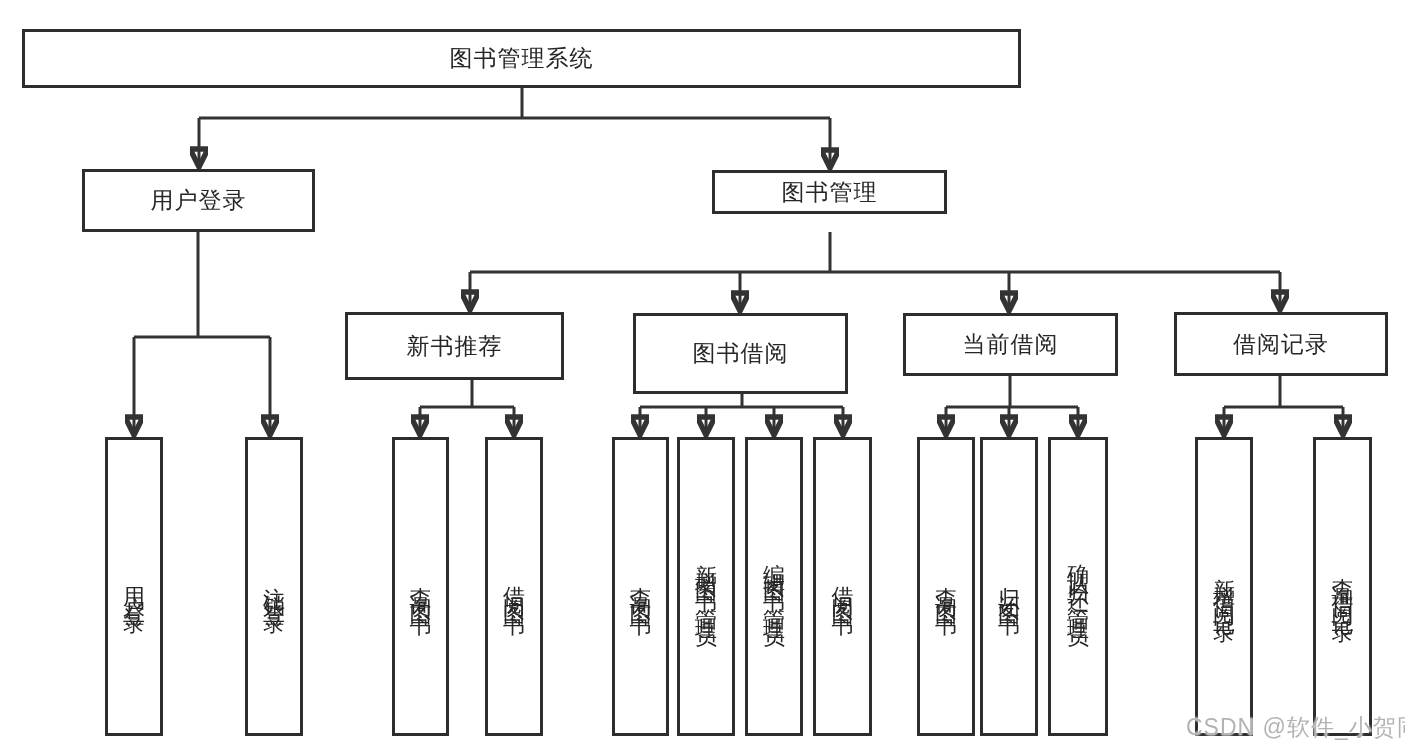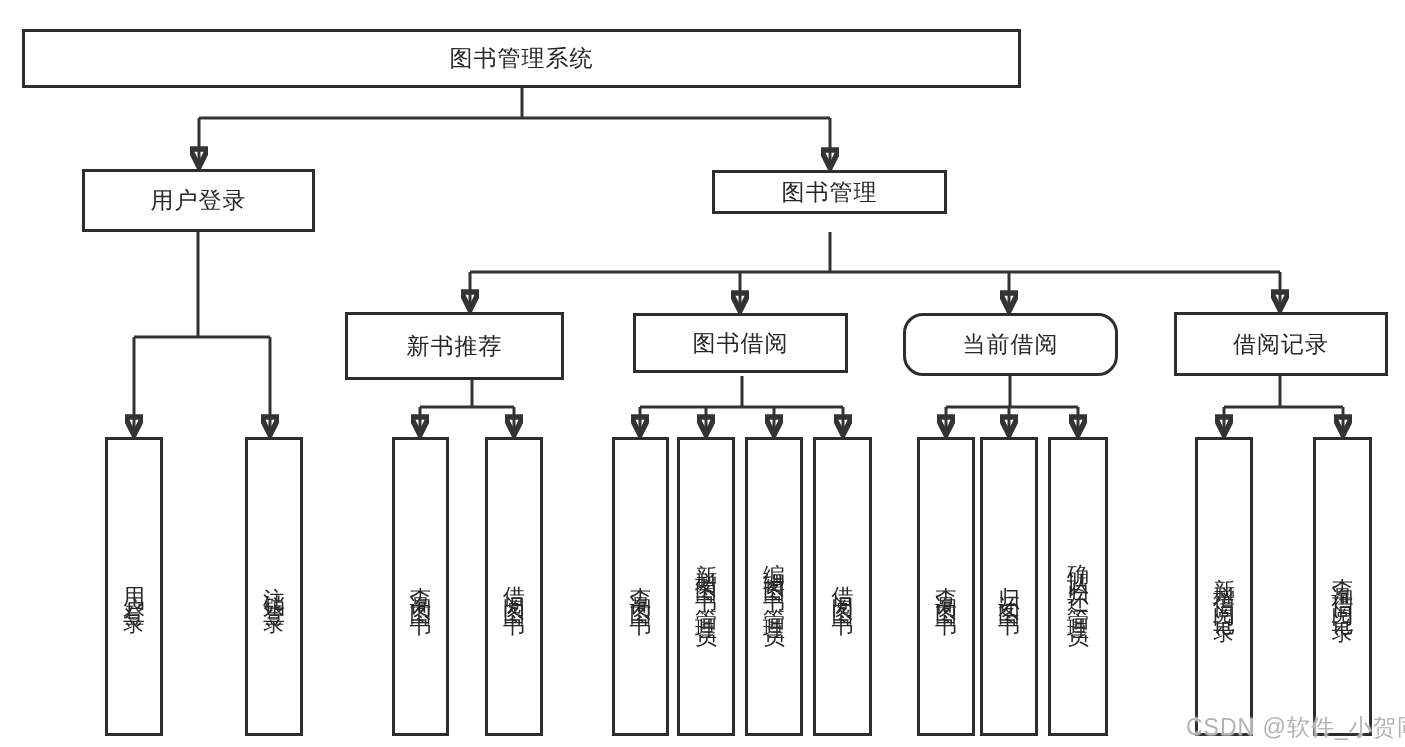--- a/index.html
+++ b/index.html
@@ -122,22 +122,22 @@
       <path d="M1343 407 V435" marker-end="url(#arrowhead)"></path>
     </g>
   </svg>
 
   <div class="node h-node" style="left:22px; top:29px; width:999px; height:59px;">图书管理系统</div>
 
   <div class="node h-node" style="left:82px; top:169px; width:233px; height:63px;">用户登录</div>
   <div class="node h-node" style="left:712px; top:170px; width:235px; height:44px;">图书管理</div>
 
   <div class="node h-node" style="left:345px; top:312px; width:219px; height:68px;">新书推荐</div>
-  <div class="node h-node" style="left:633px; top:313px; width:215px; height:60px;">图书借阅</div>
-  <div class="node h-node" style="left:903px; top:313px; width:215px; height:63px;border-radius:20px;">当前借阅</div>
+  <div class="node h-node" style="left:633px; top:313px; width:215px; height:81px;">图书借阅</div>
+  <div class="node h-node" style="left:903px; top:313px; width:215px; height:63px;">当前借阅</div>
   <div class="node h-node" style="left:1174px; top:312px; width:214px; height:64px;">借阅记录</div>
 
   <div class="node v-node" style="left:105px; width:58px;">
     <span class="vtext">用户登录</span>
   </div>
   <div class="node v-node" style="left:245px; width:58px;">
     <span class="vtext">注销登录</span>
   </div>
 
   <div class="node v-node" style="left:392px; width:57px;">

